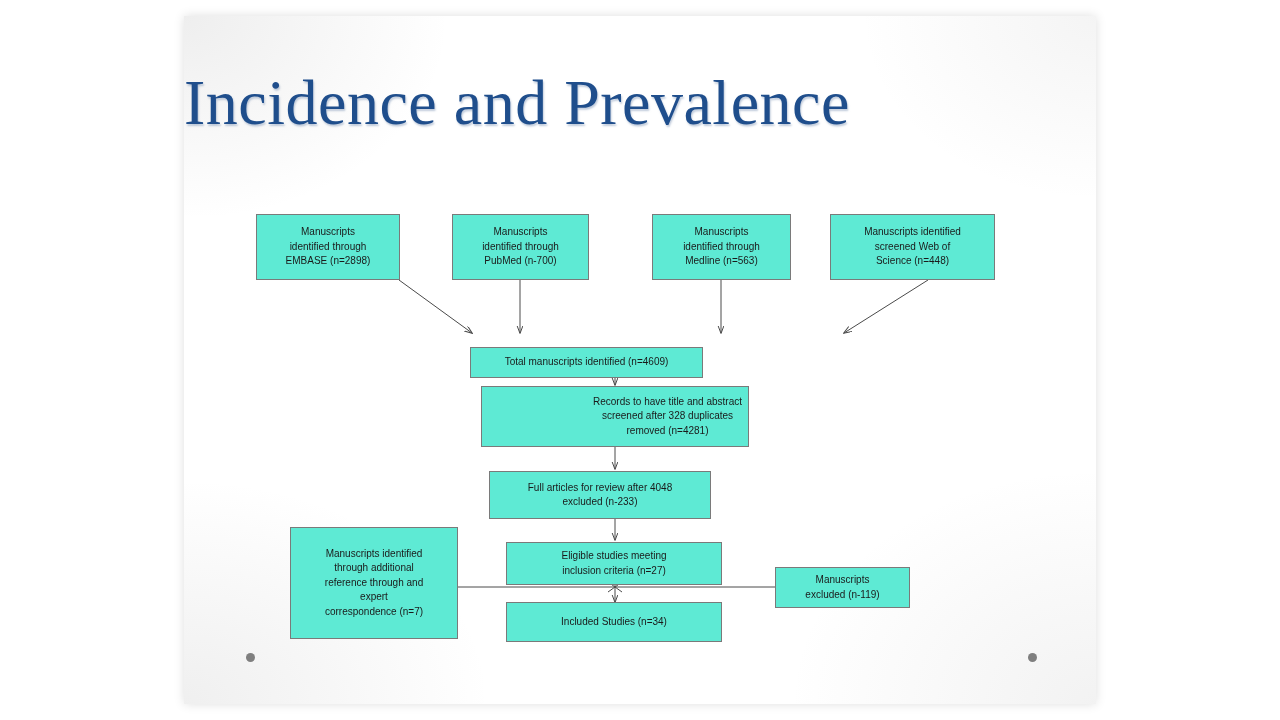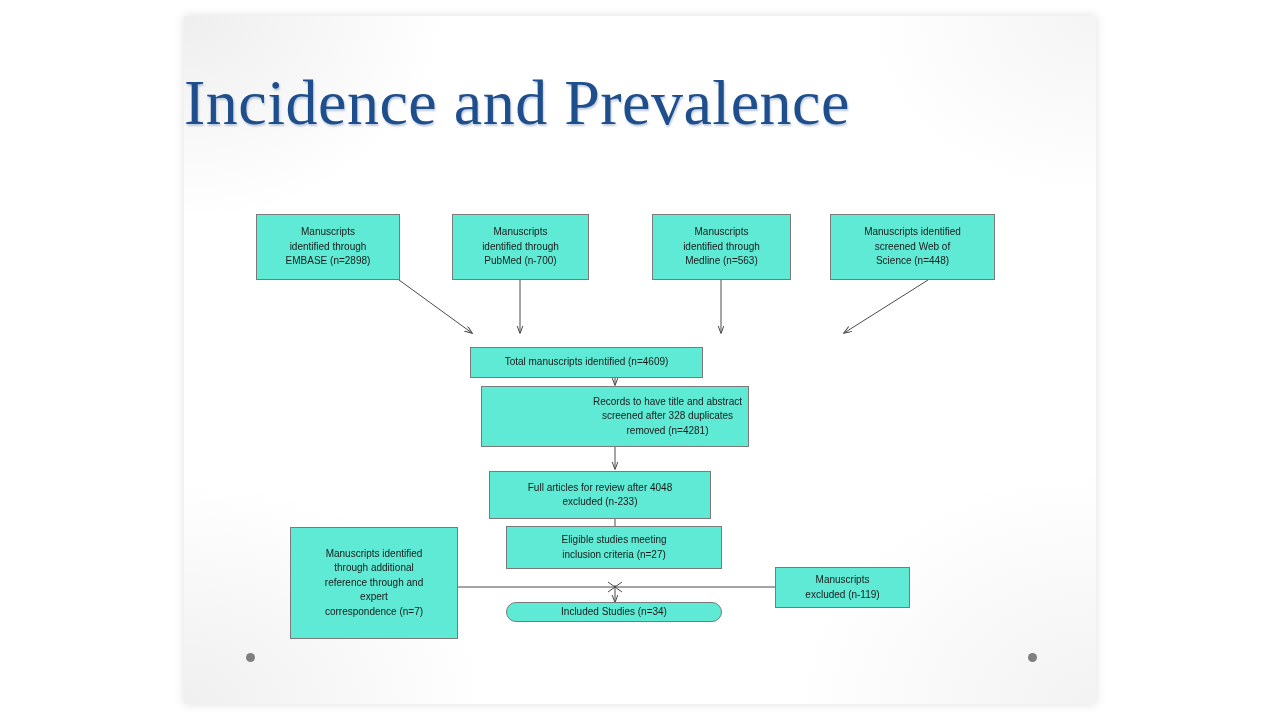--- a/index.html
+++ b/index.html
@@ -217,35 +217,35 @@
       <div class="node" style="left:106px; top:511px; width:168px; height:112px;">
         <div>
           <span>Manuscripts identified</span>
           <span>through additional</span>
           <span>reference through and</span>
           <span>expert</span>
           <span>correspondence (n=7)</span>
         </div>
       </div>
 
-      <div class="node" style="left:322px; top:510px; width:216px; height:43px;">
+      <div class="node" style="left:322px; top:526px; width:216px; height:43px;">
         <div>
           <span>Eligible  studies meeting</span>
           <span>inclusion criteria (n=27)</span>
         </div>
       </div>
 
       <div class="node" style="left:591px; top:551px; width:135px; height:41px;">
         <div>
           <span>Manuscripts</span>
           <span>excluded (n-119)</span>
         </div>
       </div>
 
-      <div class="node" style="left:322px; top:586px; width:216px; height:20px;border-radius:12px;">
+      <div class="node" style="left:322px; top:586px; width:216px; height:40px;">
         <div>
           <span>Included Studies (n=34)</span>
         </div>
       </div>
 
     </div>
   </div>
 </div>
 
 </body></html>

